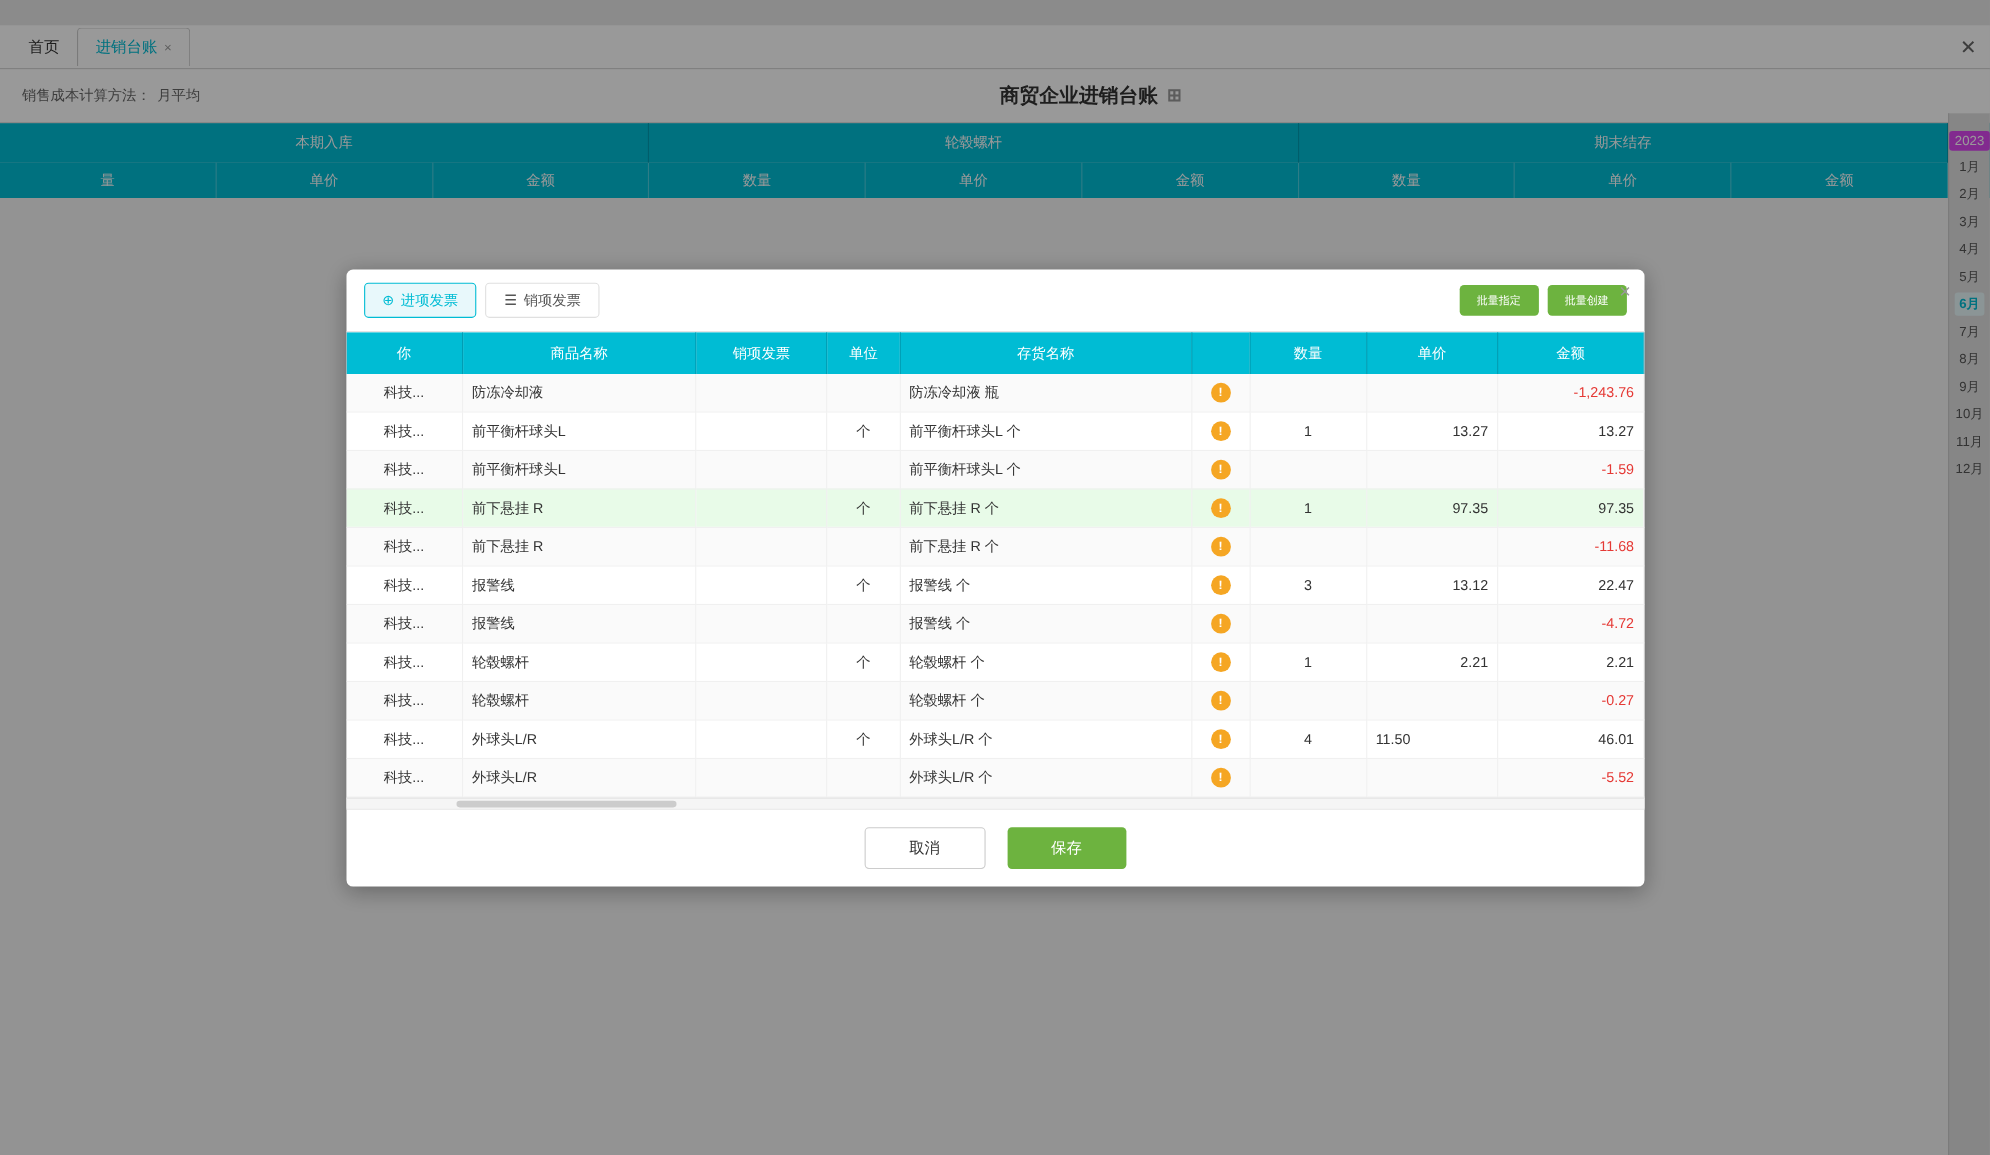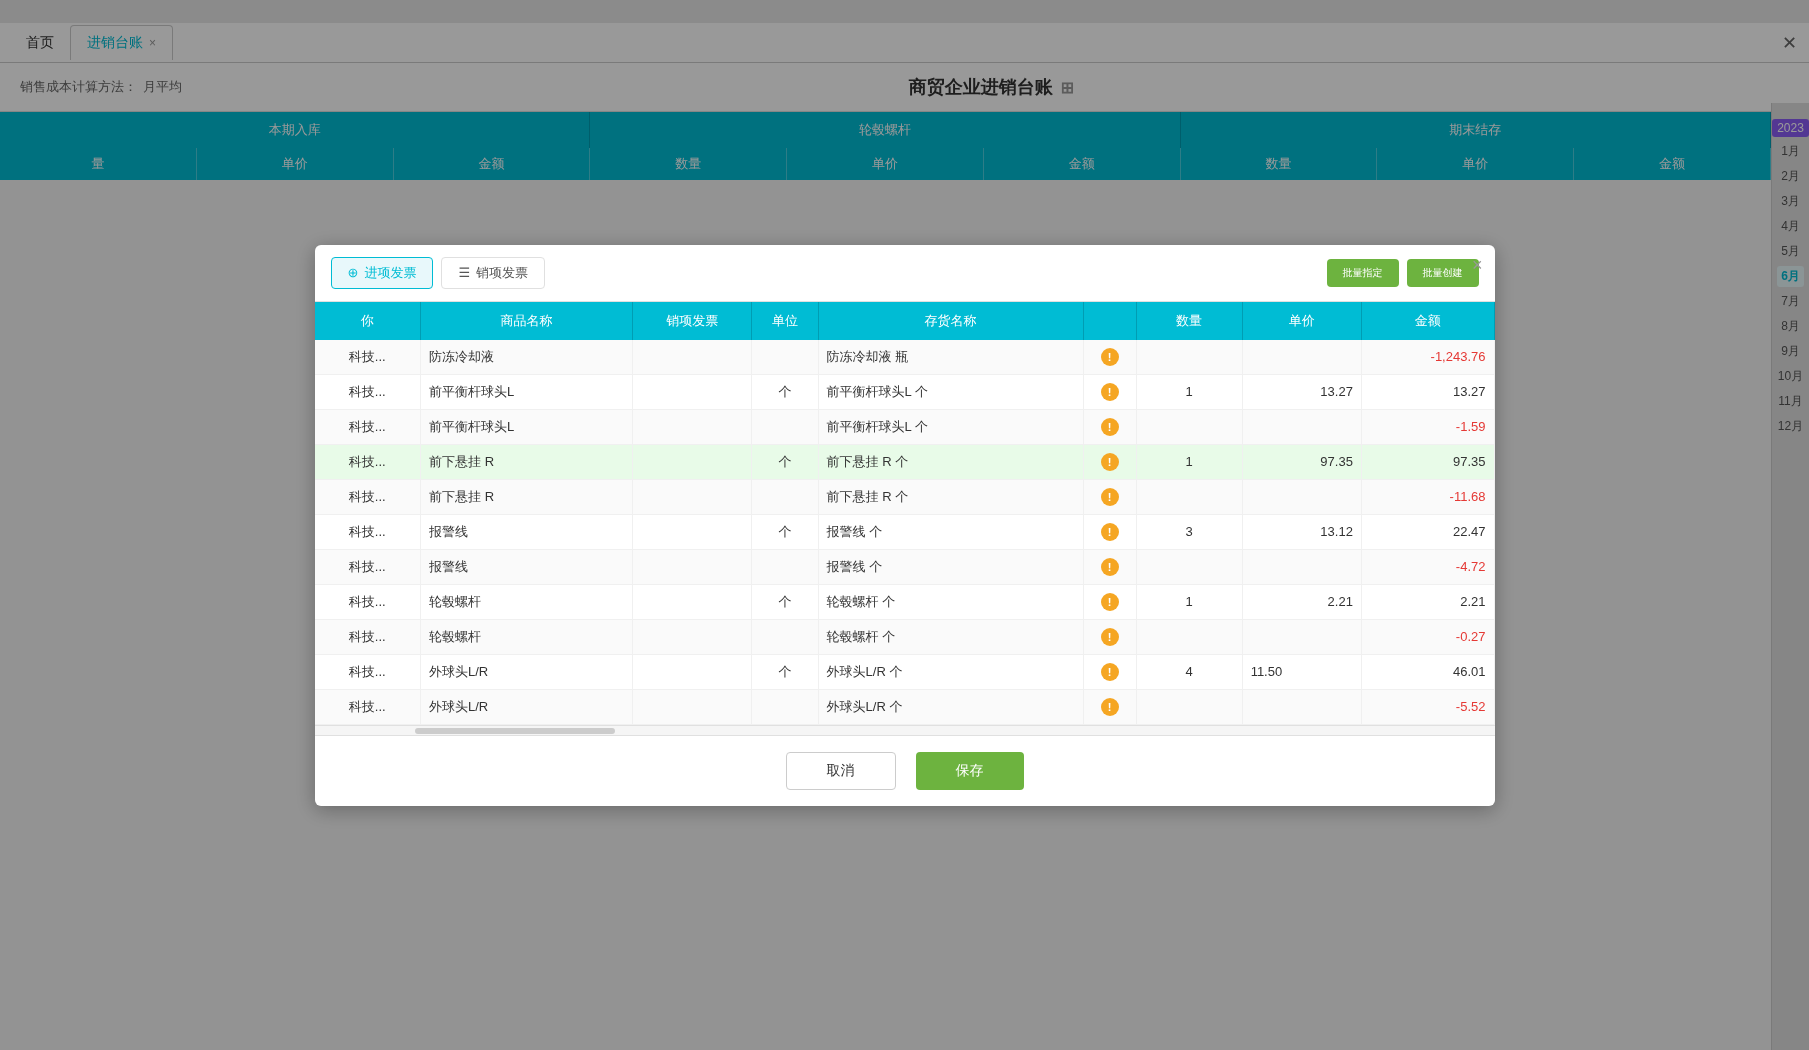--- a/index.html
+++ b/index.html
@@ -96,21 +96,21 @@
       position: absolute; right: 0; top: 40px; bottom: 0; width: 38px;
       background: #e0e0e0; border-left: 1px solid #ccc;
       display: flex; flex-direction: column; align-items: center;
       padding-top: 8px; gap: 4px;
     }
     .right-panel-label {
       writing-mode: vertical-lr; text-orientation: mixed;
       font-size: 11px; color: #555; cursor: pointer;
     }
     .year-badge {
-      background: #8b5cf6; color: #fff; border-radius: 3px;
+      background: #d946ef; color: #fff; border-radius: 3px;
       font-size: 12px; padding: 2px 5px; margin-top: 4px; cursor: pointer;
     }
     .month-item {
       font-size: 12px; color: #555; cursor: pointer; padding: 2px 0;
     }
     .month-item-active {
       background: #e8f8fb; color: #00bcd4; font-weight: bold;
       border-radius: 3px; padding: 2px 4px;
     }
   </style>

